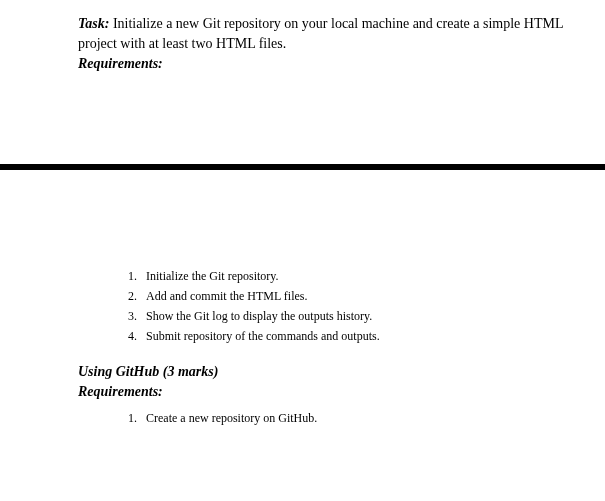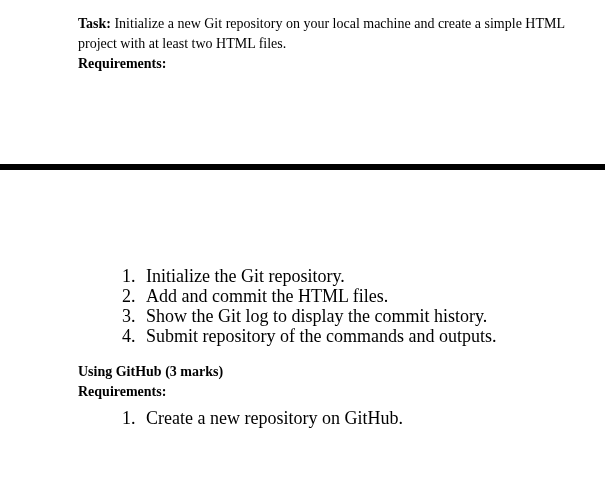--- a/index.html
+++ b/index.html
@@ -22,27 +22,27 @@
   }
   .sep {
     height: 6px;
     background: #000000;
     width: 605px;
   }
   .line {
     font-size: 14px;
     line-height: 20px;
   }
-  .bold { font-weight: bold; }
+  .bold { font-weight: bold; font-style: italic; }
   .req-mt { }
   .sec-mt { margin-top: 16px; }
   ol.req {
     margin: 6px 0 8px 0;
     padding-left: 62px;
-    font-size: 18px;
+    font-size: 12px;
     line-height: 20px;
   }
   ol.req li {
     padding-left: 6px;
   }
 </style>
 </head>
 <body>
 
 <div class="page">
@@ -56,21 +56,21 @@
     </div>
   </div>
 
   <div class="sep"></div>
 
   <div class="panel-bottom">
 
     <ol class="req">
       <li><span>Initialize the Git repository.</span></li>
       <li><span>Add and commit the HTML files.</span></li>
-      <li><span>Show the Git log to display the commit history.</span></li>
+      <li><span>Show the Git log to display the outputs history.</span></li>
       <li><span>Submit repository of the commands and outputs.</span></li>
     </ol>
 
     <div class="line sec-mt">
       <span class="bold">Using GitHub (3 marks)</span>
     </div>
 
 
     <div class="line req-mt">
       <span class="bold">Requirements:</span>

